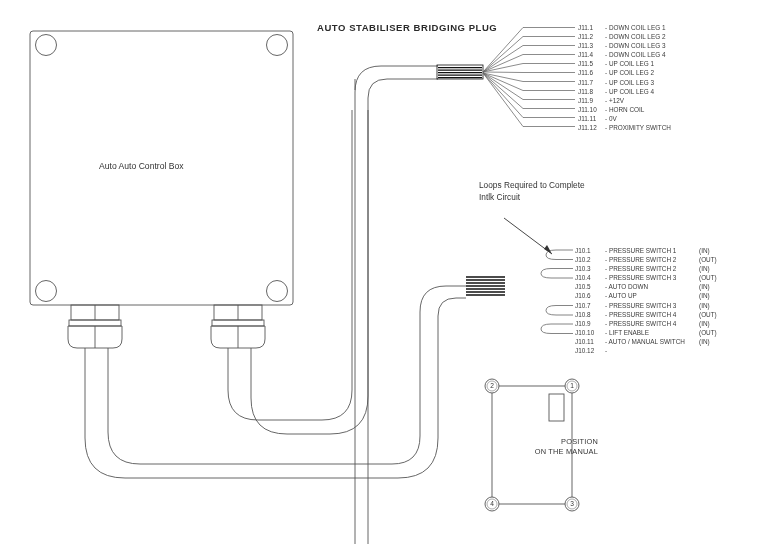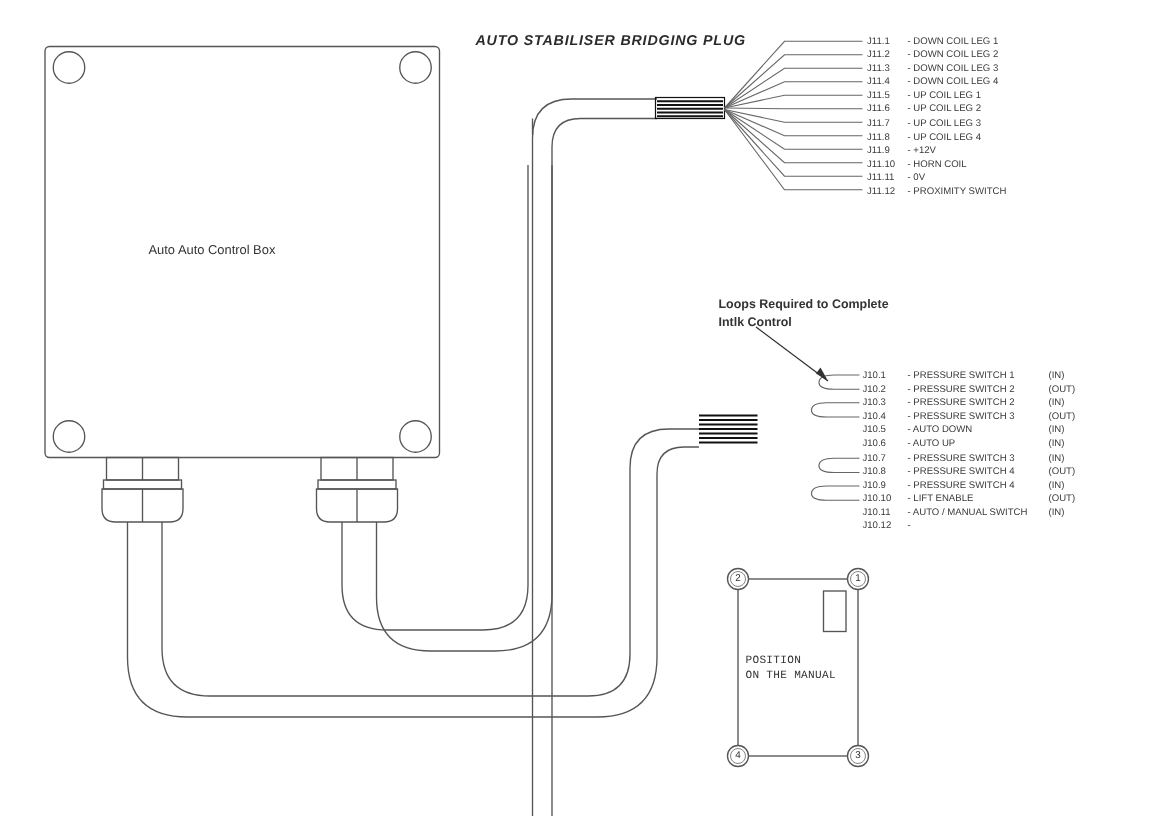--- a/index.html
+++ b/index.html
@@ -15,48 +15,45 @@
 
   
   .title{
     position:absolute;
     left:317px; top:22px;
     font-size:9.5px;
     font-weight:bold;
     letter-spacing:.55px;
     color:#2b2b2b;
     white-space:nowrap;
-    font-style:italic;
   }
   .box-label{
     position:absolute;
     left:99px; top:161px;
     font-size:8.6px;
     color:#333;
     white-space:nowrap;
   }
   .note{
     position:absolute;
-    left:479px; top:197px;
+    left:479px; top:180px;
     font-size:8.3px;
     line-height:11.5px;
     color:#333;
     white-space:nowrap;
-    font-weight:bold;
   }
   .frame-text{
     position:absolute;
-    left:497px; top:437px;
+    left:528px; top:437px;
     width:70px;
-    text-align:left;
+    text-align:right;
     font-size:7.4px;
     line-height:9.6px;
     letter-spacing:.2px;
     color:#333;
-    font-family:Liberation Mono, monospace;
   }
 
   
   .pinlist{position:absolute;}
   .pinrow{
     position:relative;
     height:9.1px;
     white-space:nowrap;
     font-size:6.4px;
     line-height:9.1px;
@@ -201,21 +198,21 @@
       </g>
     </g>
   </svg>
 
   <div class="title">AUTO STABILISER BRIDGING PLUG</div>
 
   <div class="box-label">Auto Auto Control Box</div>
 
   <div class="note">
     <div>Loops Required to Complete</div>
-    <div>Intlk Control</div>
+    <div>Intlk Circuit</div>
   </div>
 
   <div class="pinlist" id="j11-list">
       <div class="pinrow">
         <span class="pin-id">J11.1</span>
         <span class="pin-desc">- DOWN COIL LEG 1</span>
       </div>
       <div class="pinrow">
         <span class="pin-id">J11.2</span>
         <span class="pin-desc">- DOWN COIL LEG 2</span>

